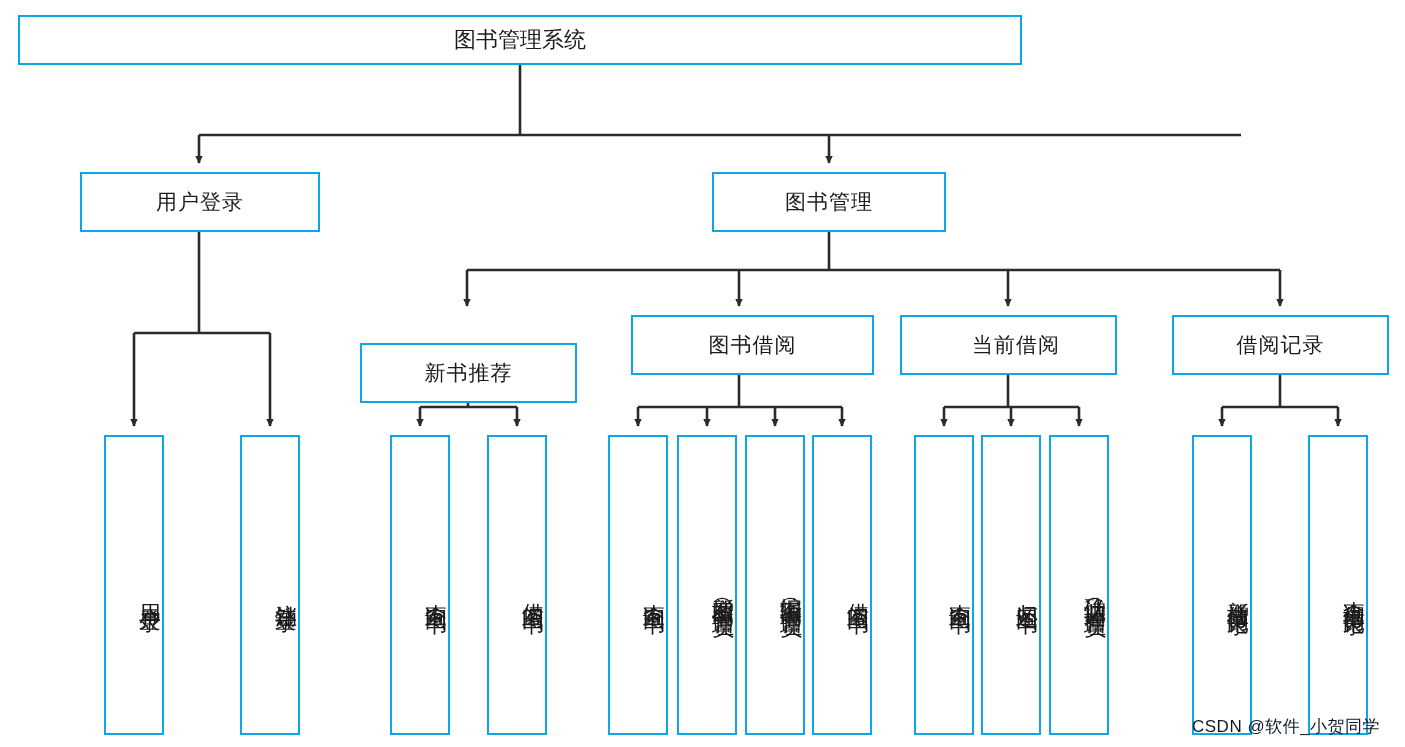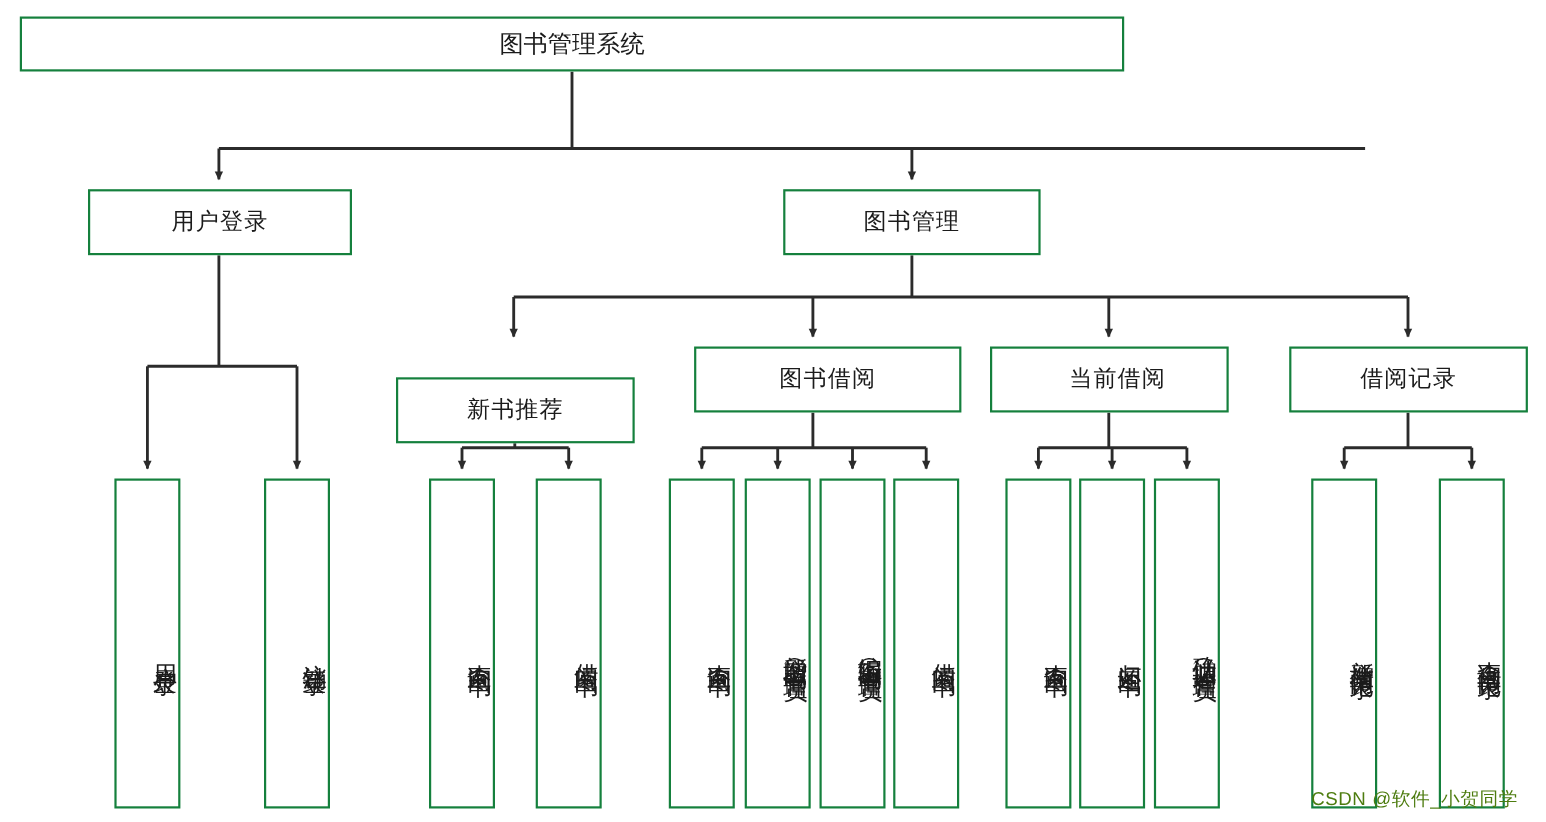--- a/index.html
+++ b/index.html
@@ -3,21 +3,21 @@
 <meta charset="utf-8">
 <style>
   html,body{margin:0;padding:0;background:#ffffff;}
   body{width:1405px;height:747px;font-family:"Liberation Sans","DejaVu Sans",sans-serif;}
   #stage{position:relative;width:1405px;height:747px;overflow:hidden;background:#fff;}
   #edges{position:absolute;left:0;top:0;width:1405px;height:747px;}
   .node{
     position:absolute;
     box-sizing:border-box;
     background:#ffffff;
-    border:2px solid #15803d;
+    border:2px solid #0ea5e9;
     display:flex;
     align-items:center;
     justify-content:center;
     color:#1b1b1b;
     text-align:center;
     line-height:1.05;
   }
   .node.h{ font-size:21px; letter-spacing:1px; }
   .node.root{ font-size:22px; }
   .node.v{
@@ -29,21 +29,21 @@
     justify-content:center;
     padding-top:14px;
   }
   .node.v span{
     writing-mode:vertical-rl;
     text-orientation:upright;
     display:block;
   }
   .wm{
     position:absolute;
-    color:#4d7c0f;
+    color:#0f172a;
     font-size:17px;
     letter-spacing:0.5px;
     white-space:nowrap;
     font-family:"Liberation Sans","DejaVu Sans",sans-serif;
   }
 </style>
 </head>
 <body>
 
 <div id="stage">

